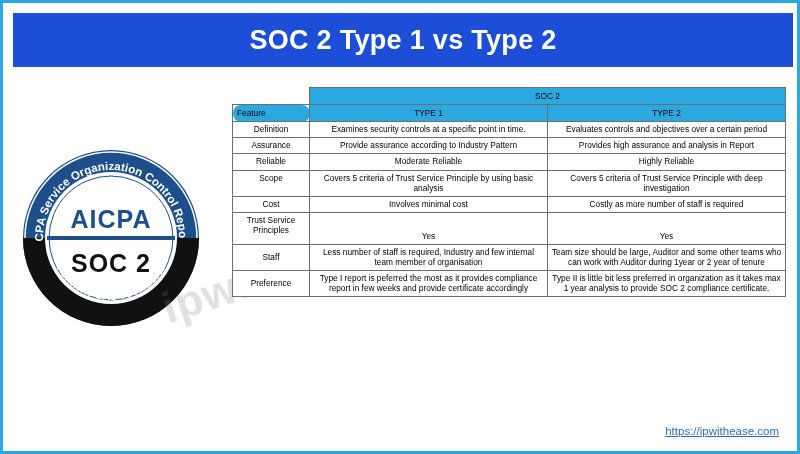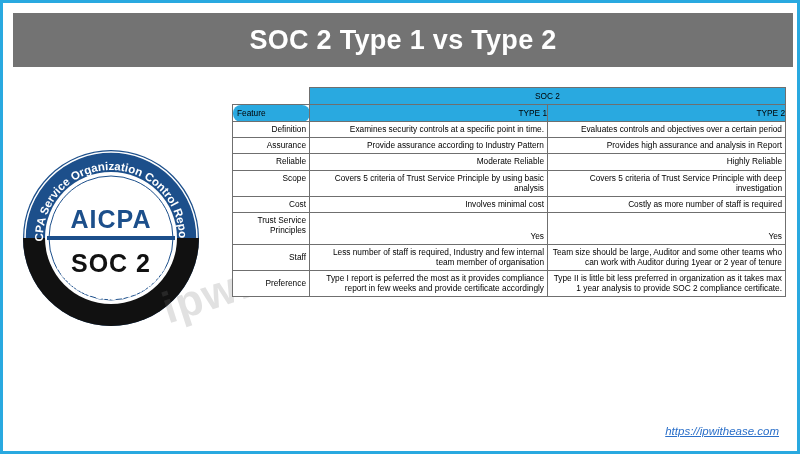--- a/index.html
+++ b/index.html
@@ -19,21 +19,21 @@
     box-sizing: border-box;
     overflow: hidden;
   }
   
   .title-bar {
     position: absolute;
     left: 10px;
     top: 10px;
     width: 780px;
     height: 54px;
-    background: #737373;
+    background: #1d4ed8;
     display: flex;
     align-items: center;
     justify-content: center;
   }
   .title-bar .title-text {
     color: #ffffff;
     font-size: 27px;
     font-weight: bold;
     letter-spacing: 0.3px;
   }
@@ -77,21 +77,21 @@
     background: #ffffff;
   }
   table.cmp td, table.cmp th {
     border: 1px solid #6f6f6f;
     vertical-align: top;
     padding: 2px 3px 3px 3px;
     font-size: 8.3px;
     line-height: 1.22;
     color: #000000;
     font-weight: normal;
-    text-align: right;
+    text-align: center;
   }
   .grp-head {
     background: #29a9e0;
     color: #ffffff;
     font-weight: bold;
     text-align: center !important;
     font-size: 9px;
     padding: 3px 0 3px 0 !important;
   }
   .col-head {
@@ -113,21 +113,20 @@
 
   
   .footer-link {
     position: absolute;
     right: 18px;
     bottom: 14px;
     color: #2a6fc9;
     font-size: 11.5px;
     text-decoration: underline;
     font-weight: normal;
-    font-style: italic;
   }
 </style>
 </head>
 <body>
 
 <div class="page">
 
   <div class="title-bar">
     <span class="title-text">SOC 2 Type 1 vs Type 2</span>
   </div>

